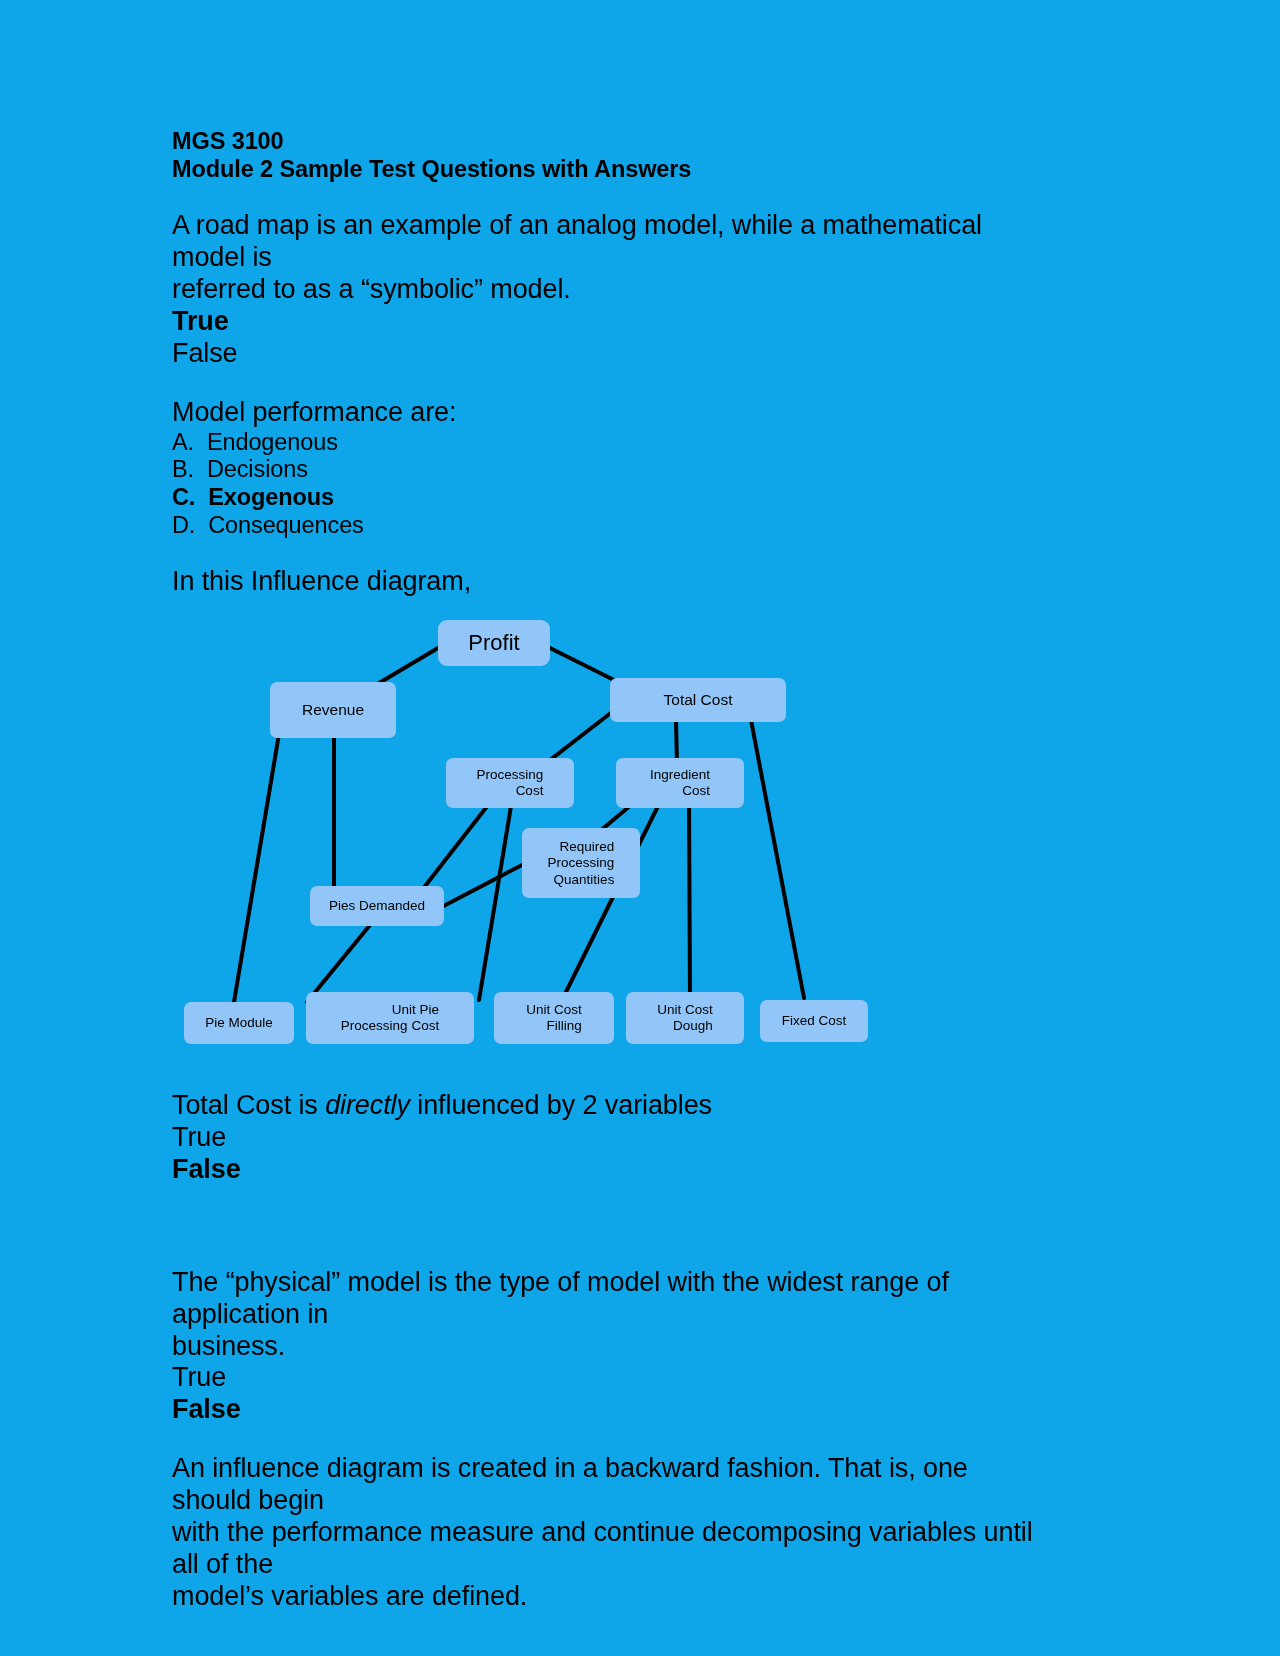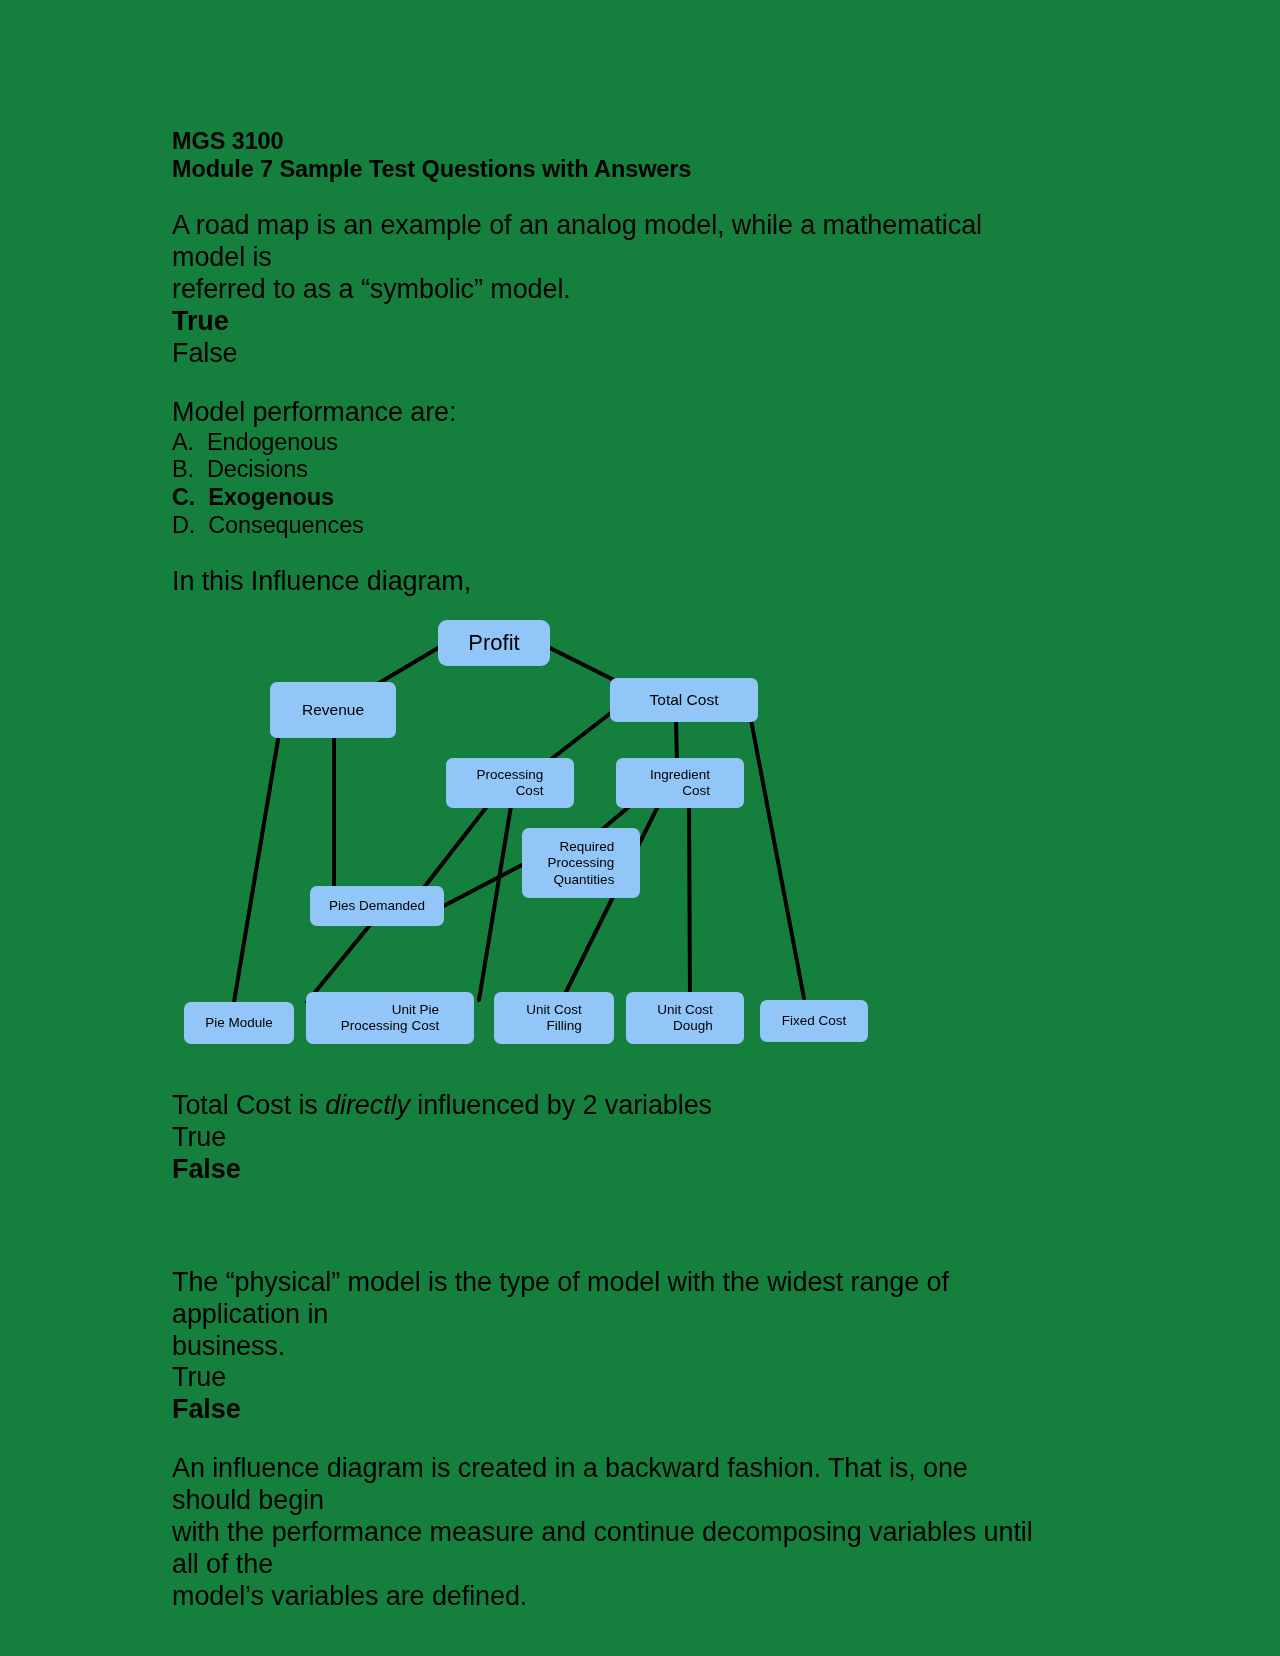--- a/index.html
+++ b/index.html
@@ -8,21 +8,21 @@
     background: #ffffff;
   }
   body {
     font-family: "Liberation Sans", sans-serif;
     color: #000000;
   }
   .page {
     position: relative;
     width: 1280px;
     height: 1656px;
-    background: #15803d;
+    background: #0ea5e9;
     overflow: hidden;
   }
   .content {
     position: absolute;
     left: 172px;
     top: 128px;
     width: 880px;
   }
   .doc-title {
     font-size: 23.5px;
@@ -97,21 +97,21 @@
   }
 </style>
 </head>
 <body>
 
 <div class="page">
   <div class="content">
 
     <div class="doc-title">
       <div>MGS 3100</div>
-      <div>Module 7 Sample Test Questions with Answers</div>
+      <div>Module 2 Sample Test Questions with Answers</div>
     </div>
 
     <div class="spacer-line"></div>
 
     <div>
       <div class="para">A road map is an example of an analog model, while a mathematical model is</div>
       <div class="para">referred to as a “symbolic” model.</div>
       <div class="para bold">True</div>
       <div class="para">False</div>
     </div>
@@ -153,21 +153,21 @@
       </svg>
 
       <div class="node profit" style="left:264px; top:0px; width:112px; height:46px;">
         <span>Profit</span>
       </div>
 
       <div class="node big" style="left:96px; top:62px; width:126px; height:56px;">
         <span>Revenue</span>
       </div>
 
-      <div class="node big" style="left:436px; top:58px; width:148px; height:44px;">
+      <div class="node big" style="left:436px; top:58px; width:176px; height:44px;">
         <span>Total Cost</span>
       </div>
 
       <div class="node" style="left:272px; top:138px; width:128px; height:50px; white-space:pre-line;">
         <span>Processing
 Cost</span>
       </div>
 
       <div class="node" style="left:442px; top:138px; width:128px; height:50px; white-space:pre-line;">
         <span>Ingredient

